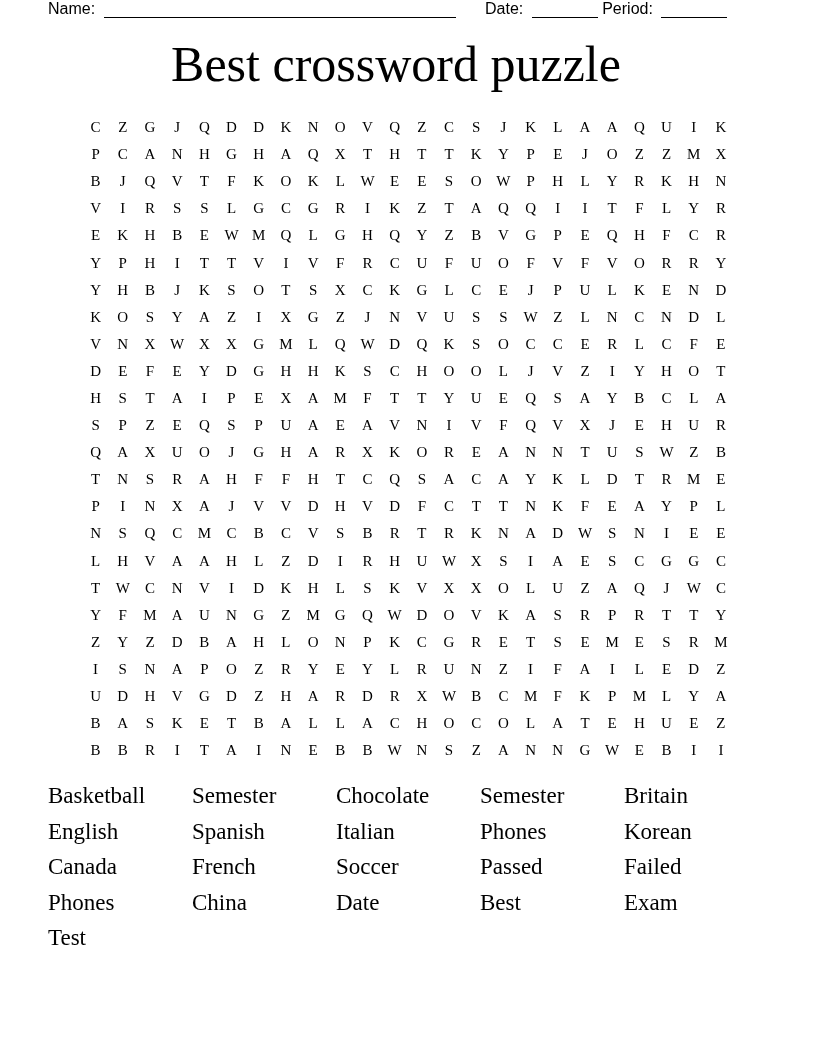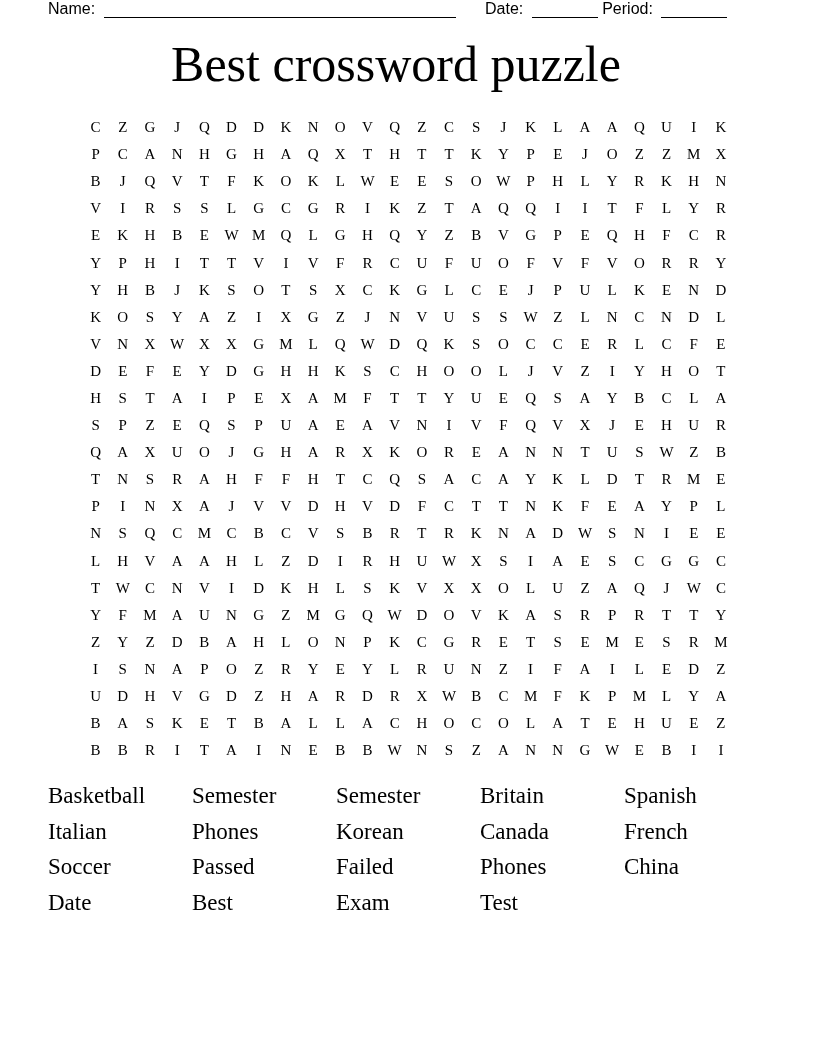--- a/index.html
+++ b/index.html
@@ -617,22 +617,24 @@
     <div class="cell">W</div>
     <div class="cell">E</div>
     <div class="cell">B</div>
     <div class="cell">I</div>
     <div class="cell">I</div>
   </div>
 
 <div class="words" id="words">
     <div class="word">Basketball</div>
     <div class="word">Semester</div>
+    <div class="word">Chocolate</div>
     <div class="word">Semester</div>
     <div class="word">Britain</div>
+    <div class="word">English</div>
     <div class="word">Spanish</div>
     <div class="word">Italian</div>
     <div class="word">Phones</div>
     <div class="word">Korean</div>
     <div class="word">Canada</div>
     <div class="word">French</div>
     <div class="word">Soccer</div>
     <div class="word">Passed</div>
     <div class="word">Failed</div>
     <div class="word">Phones</div>

